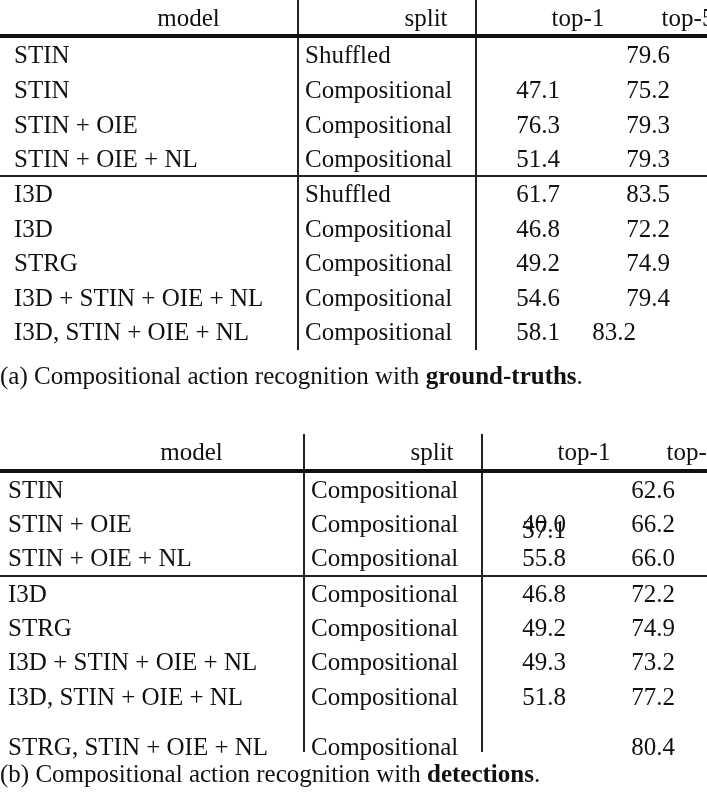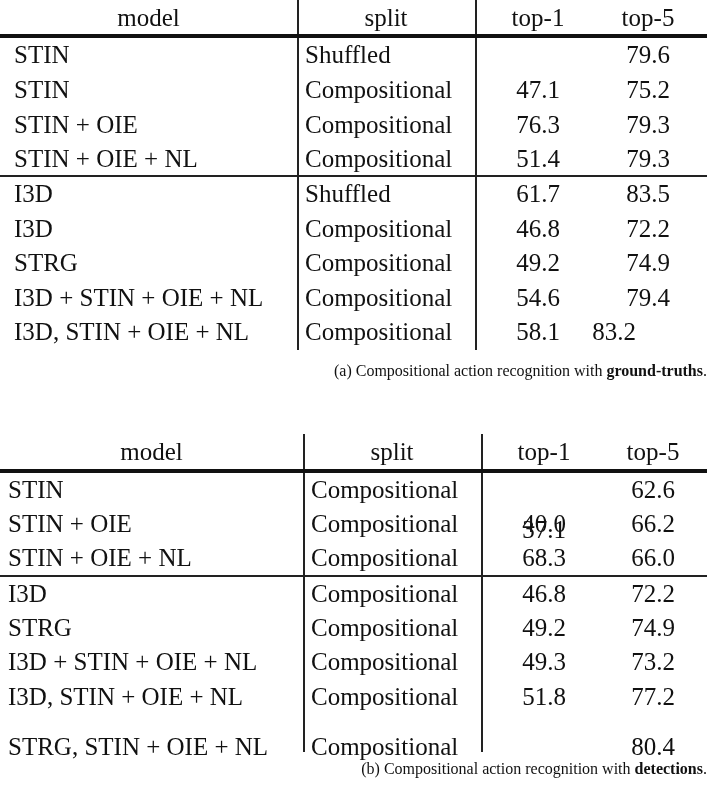--- a/index.html
+++ b/index.html
@@ -4,25 +4,25 @@
 <style>
   html, body { margin:0; padding:0; background:#fff; }
   body { width:707px; height:793px; position:relative; overflow:hidden;
          font-family:"Liberation Serif", "DejaVu Serif", serif; color:#111; font-size:25px; }
   .tbl { position:absolute; left:0; width:707px; }
   .row { position:absolute; left:0; width:707px; height:35px; }
   .cell { position:absolute; top:0; height:35px; line-height:35px; white-space:nowrap; }
   .c-model { left:14px; }
   .c-split { text-align:left; }
   .c-top1, .c-top5 { text-align:center; }
-  .hdr .cell { text-align:center; }
+  .hdr .cell { text-align:center;margin-left:40px; }
   .vline { position:absolute; width:1.5px; background:#222; }
   .thick { position:absolute; left:0; width:707px; height:3.5px; background:#111; }
   .thin { position:absolute; left:0; width:707px; height:1.5px; background:#222; }
-  .caption { position:absolute; left:0; width:707px; text-align:right; font-size:16px; }
+  .caption { position:absolute; left:0; width:707px; text-align:left; font-size:25px; }
   .caption b { font-weight:bold; }
 </style>
 </head>
 <body>
 
 <div class="tbl" style="top:0;height:350px;">
   <div class="vline" style="left:297px;top:0;height:350px;"></div>
   <div class="vline" style="left:475px;top:0;height:350px;"></div>
 
   <div class="row hdr" style="top:0;">
@@ -113,21 +113,21 @@
   </div>
   <div class="row" style="top:72px;">
     <span class="cell" style="left:8px;">STIN + OIE</span>
     <span class="cell" style="left:311px;">Compositional</span>
     <span class="cell c-top1" style="left:489px;width:110px;">40.0</span>
     <span class="cell c-top5" style="left:599px;width:108px;">66.2</span>
   </div>
   <div class="row" style="top:106px;">
     <span class="cell" style="left:8px;">STIN + OIE + NL</span>
     <span class="cell" style="left:311px;">Compositional</span>
-    <span class="cell c-top1" style="left:489px;width:110px;">68.3</span>
+    <span class="cell c-top1" style="left:489px;width:110px;">55.8</span>
     <span class="cell c-top5" style="left:599px;width:108px;">66.0</span>
   </div>
   <div class="thin" style="top:141px;"></div>
   <div class="row" style="top:142px;">
     <span class="cell" style="left:8px;">I3D</span>
     <span class="cell" style="left:311px;">Compositional</span>
     <span class="cell c-top1" style="left:489px;width:110px;">46.8</span>
     <span class="cell c-top5" style="left:599px;width:108px;">72.2</span>
   </div>
   <div class="row" style="top:176px;">

